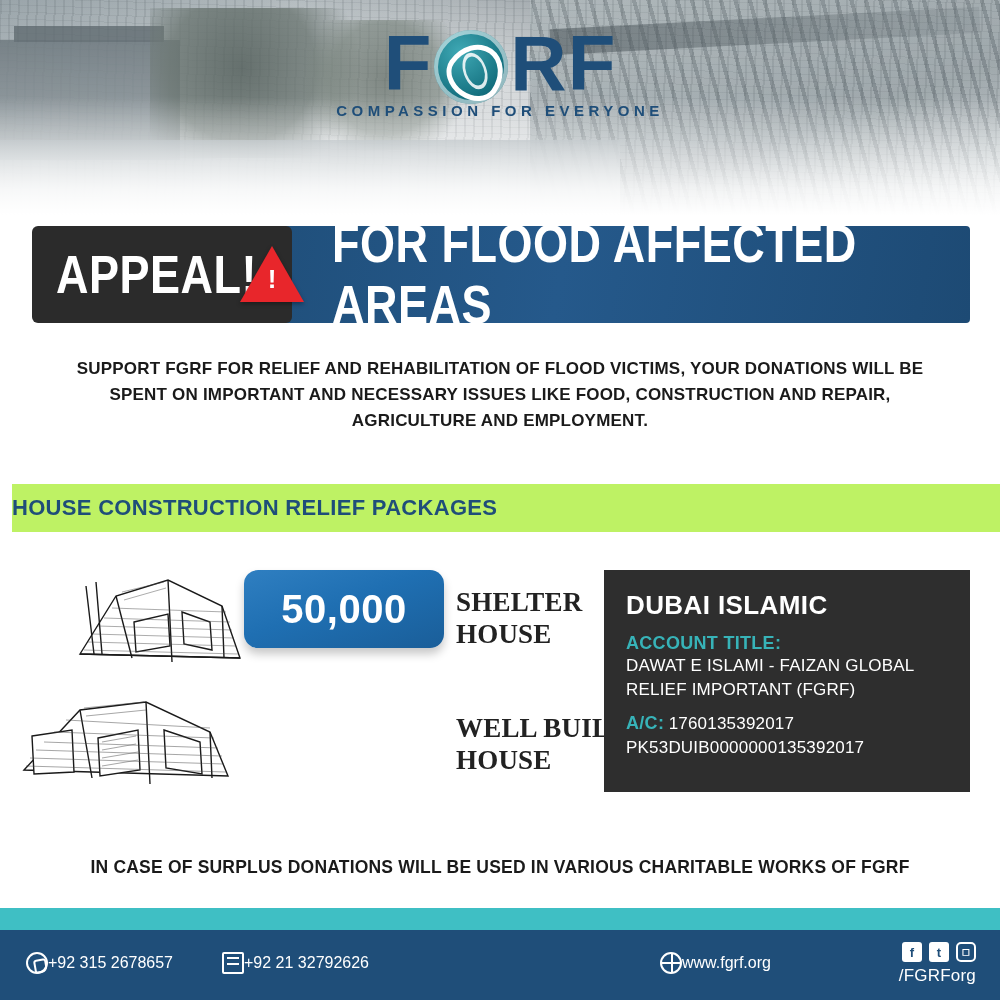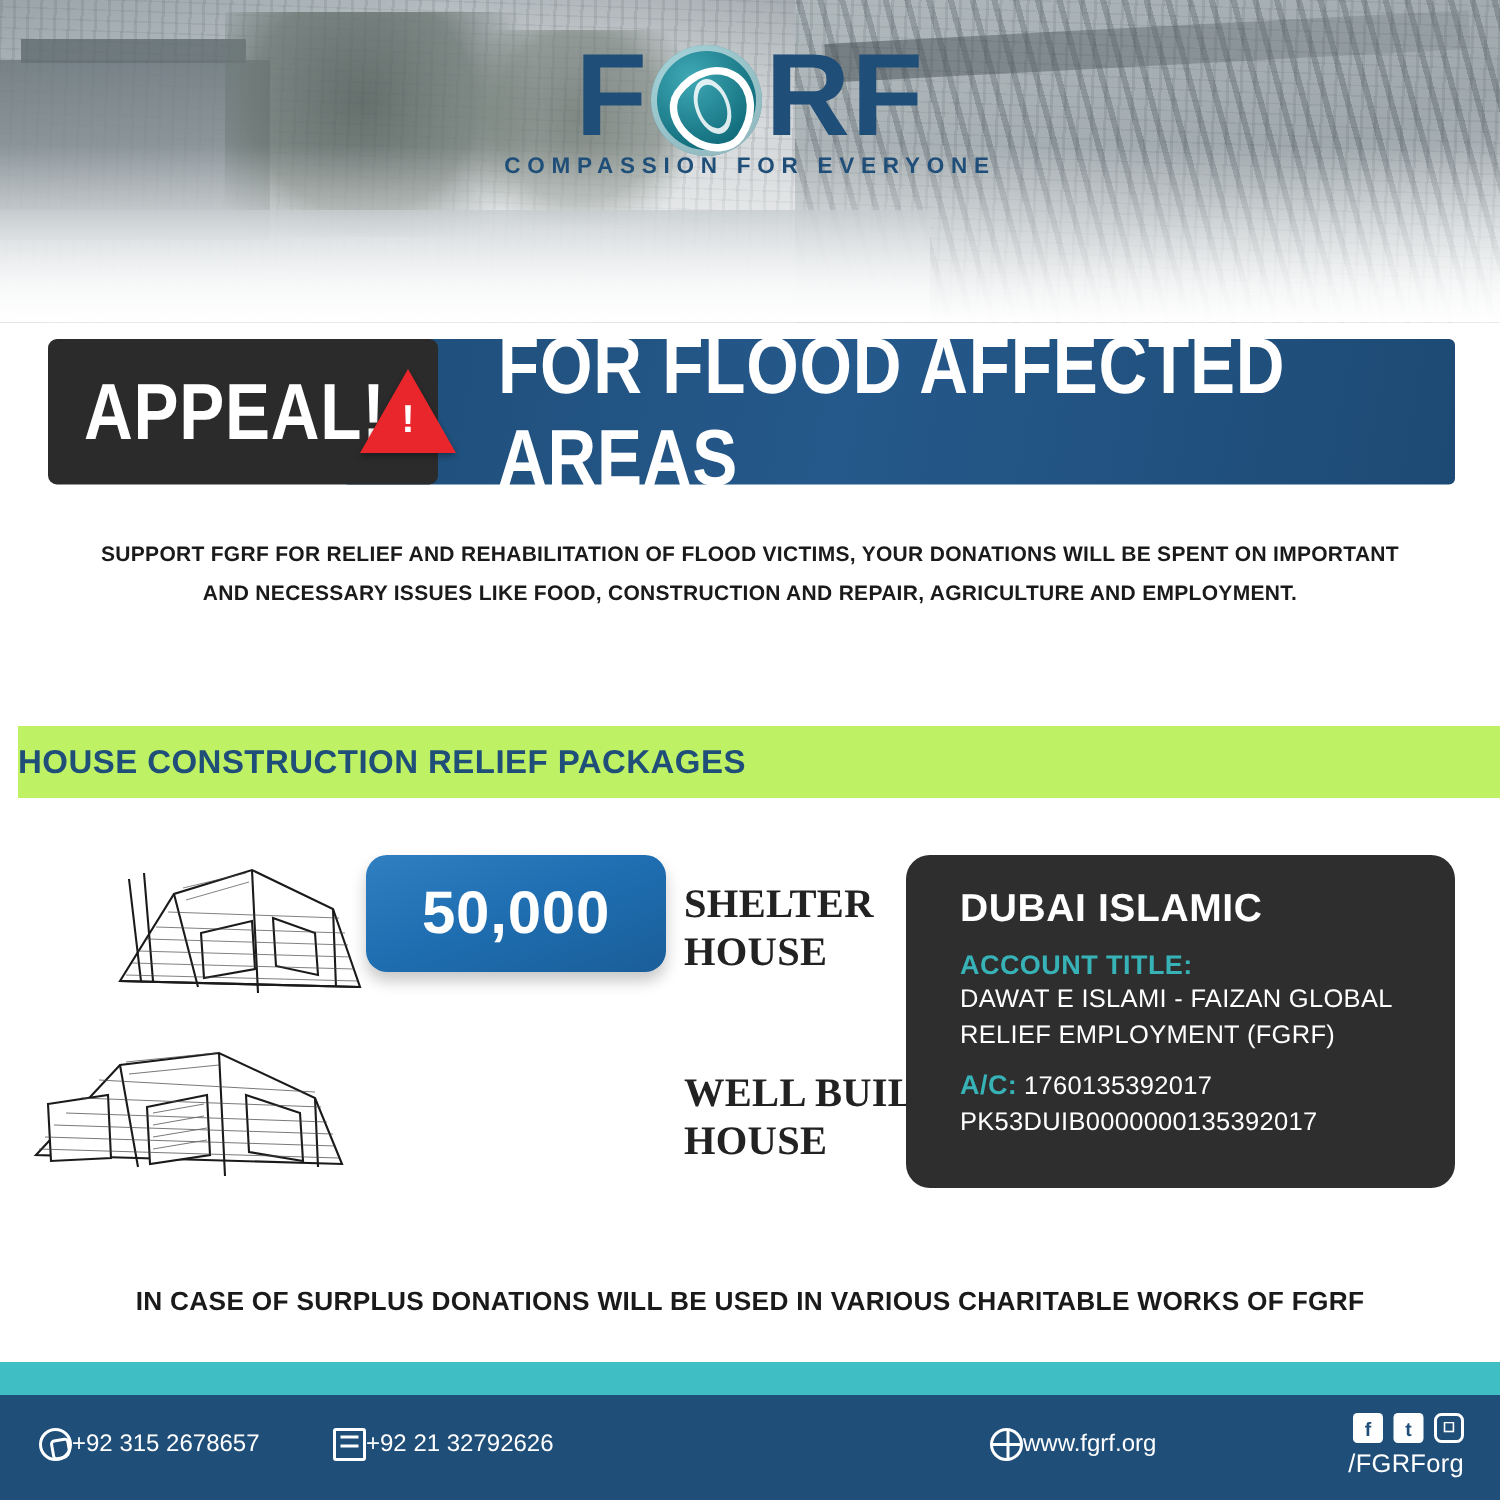--- a/index.html
+++ b/index.html
@@ -133,21 +133,21 @@
   }
   .alert-tri:after {
     content:"!"; position:absolute; left:-6px; top:20px; width:12px;
     color:#fff; font-size:26px; font-weight:bold; text-align:center; line-height:1;
   }
 
   
   .support {
     position:absolute; top:356px; left:60px; width:880px;
     text-align:center; color:#1a1a1a; font-weight:bold;
-    font-size:14px; line-height:26px; letter-spacing:.2px;
+    font-size:17px; line-height:26px; letter-spacing:.2px;
   }
 
   
   .pkg-band {
     position:absolute; top:484px; left:0; width:1000px; height:48px;
     background:#bef264; display:flex; align-items:center; justify-content:flex-start;margin-left:12px;
   }
   .pkg-band span {
     color:#1f4e79; font-size:22px; font-weight:bold; letter-spacing:.3px;
   }
@@ -174,21 +174,21 @@
   .lbl {
     position:absolute; color:#222; font-weight:bold; font-size:27px;
     line-height:32px; letter-spacing:.2px;font-family:Liberation Serif, serif;
   }
   .lbl1 { left:456px; top:30px; }
   .lbl2 { left:456px; top:156px; }
 
   
   .bank {
     position:absolute; left:604px; top:14px; width:366px; height:222px;
-    background:#2e2e2e; border-radius:16px; padding:20px 36px;
+    background:#2e2e2e; border-radius:0; padding:20px 22px;
   }
   .bank h3 { color:#fff; font-size:26px; font-weight:bold; letter-spacing:.4px; }
   .bank .teal { color:#37b3b8; font-size:18px; font-weight:bold; letter-spacing:.3px; margin-top:12px; }
   .bank .white { color:#fff; font-size:17px; line-height:24px; letter-spacing:.2px; }
   .bank .acline { margin-top:10px; }
   .bank .acline .teal { display:inline; font-size:18px; }
   .bank .acline .white { display:inline; }
 
   
   .surplus {
@@ -319,21 +319,21 @@
 
     <div class="lbl lbl2">
       <div>WELL BUILT</div>
       <div>HOUSE</div>
     </div>
 
     <div class="bank">
       <h3>DUBAI ISLAMIC</h3>
       <div class="teal">ACCOUNT TITLE:</div>
       <div class="white">DAWAT E ISLAMI - FAIZAN GLOBAL</div>
-      <div class="white">RELIEF EMPLOYMENT (FGRF)</div>
+      <div class="white">RELIEF IMPORTANT (FGRF)</div>
       <div class="acline">
         <span class="teal">A/C:</span>
         <span class="white">1760135392017</span>
       </div>
       <div class="white">PK53DUIB0000000135392017</div>
     </div>
   </div>
 
   <div class="surplus">IN CASE OF SURPLUS DONATIONS WILL BE USED IN VARIOUS CHARITABLE WORKS OF FGRF</div>
 

